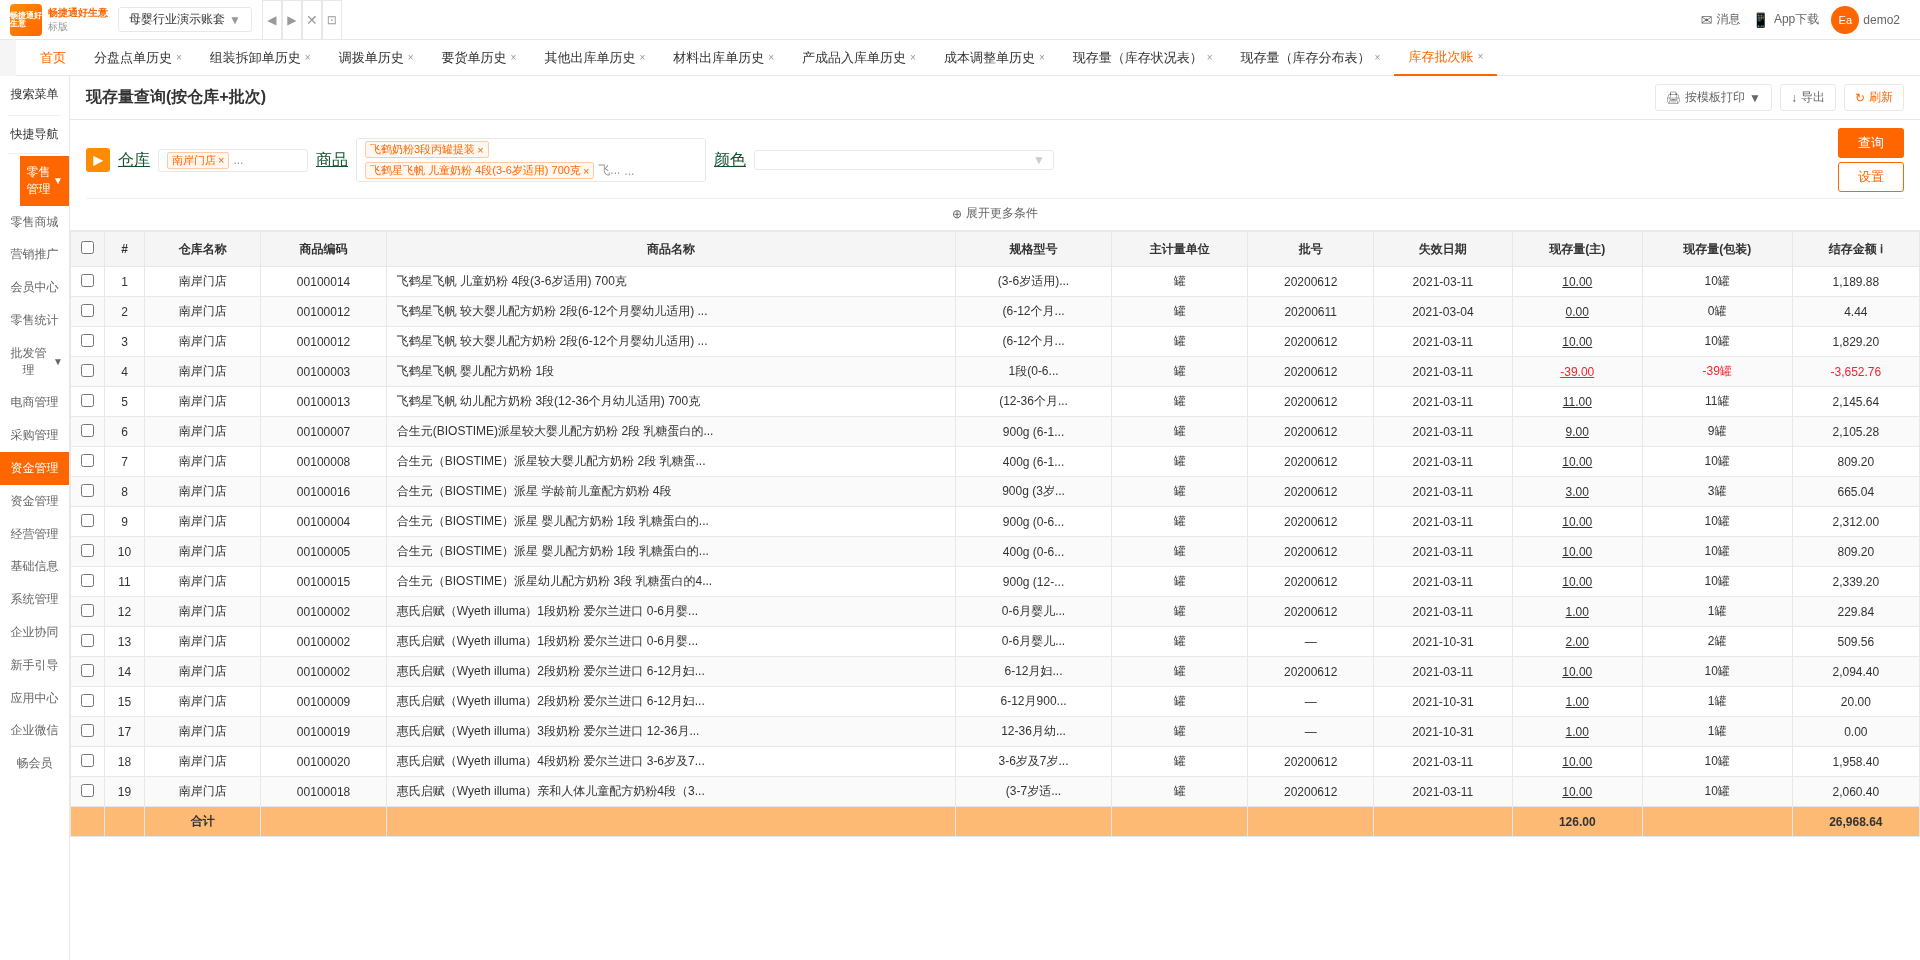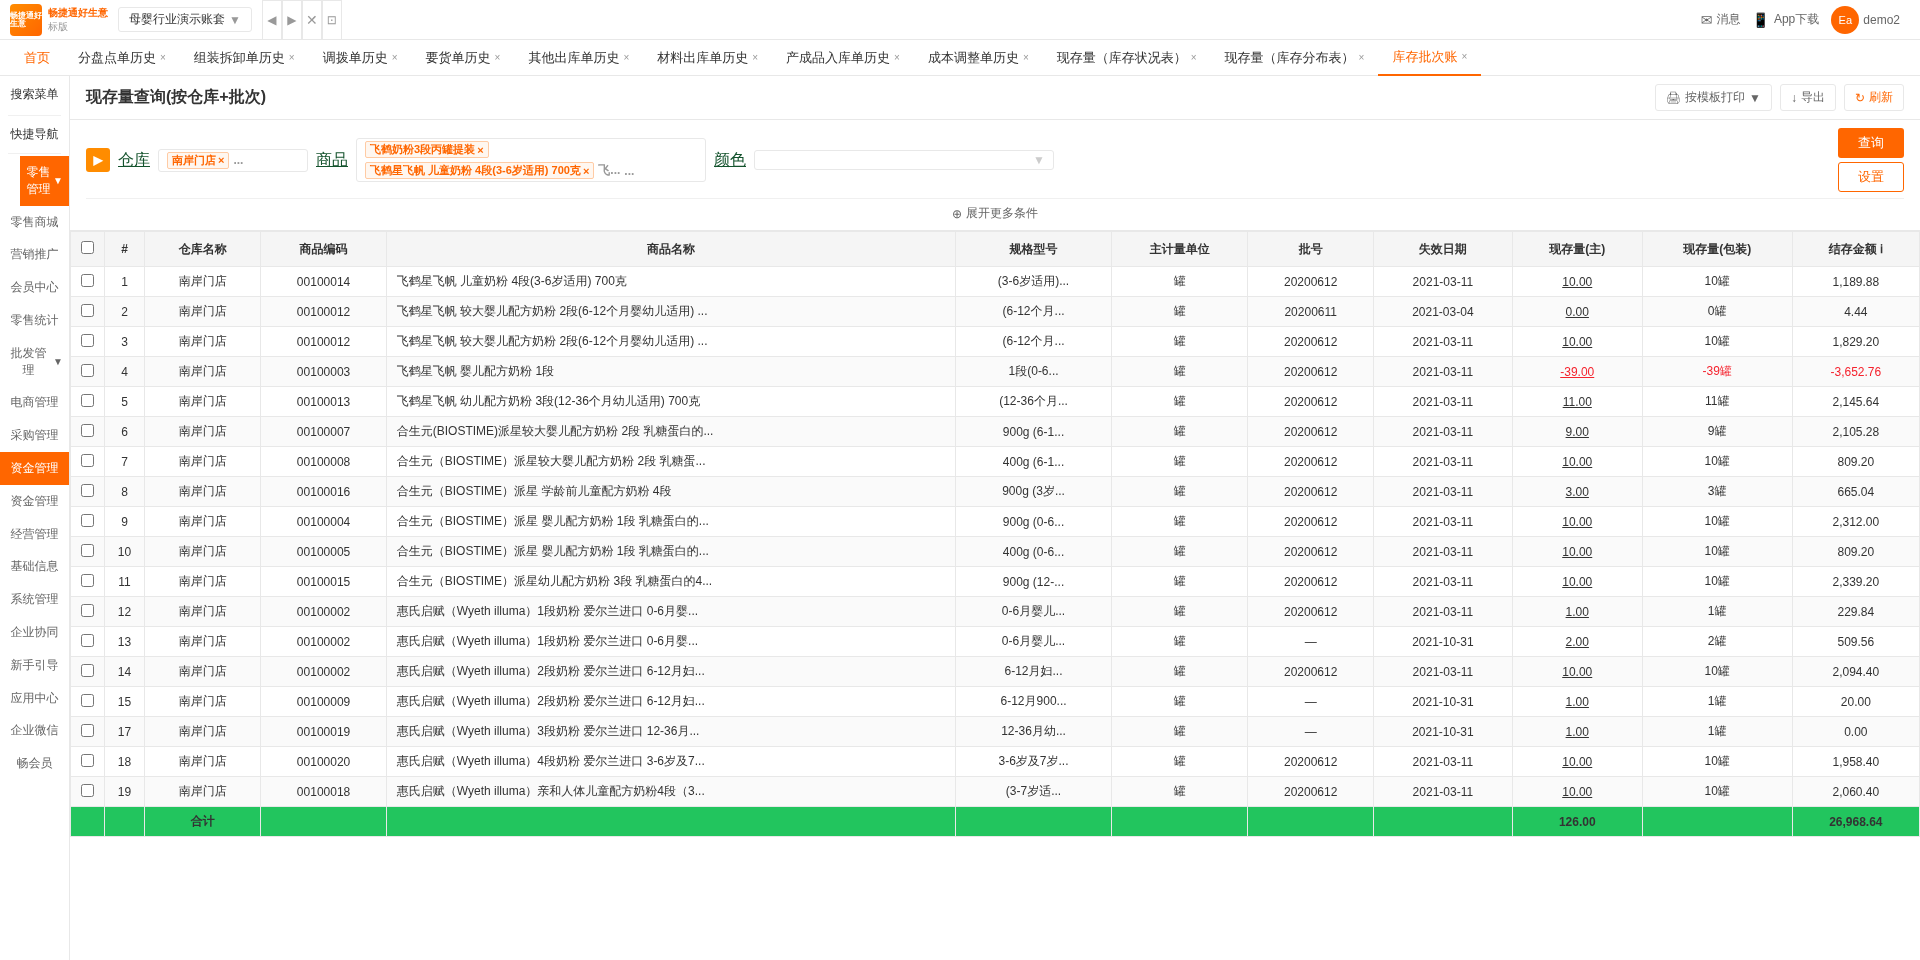--- a/index.html
+++ b/index.html
@@ -9,21 +9,21 @@
     .top-bar { background: #fff; height: 40px; display: flex; align-items: center; border-bottom: 1px solid #e8e8e8; padding: 0 10px; }
     .logo-area { display: flex; align-items: center; gap: 6px; min-width: 90px; }
     .logo-icon { width: 32px; height: 32px; background: linear-gradient(135deg, #ff8c00, #ff6600); border-radius: 4px; display: flex; align-items: center; justify-content: center; color: white; font-size: 10px; font-weight: bold; }
     .tab-bar { display: flex; align-items: center; flex: 1; overflow: hidden; height: 40px; }
     .tab-nav-btn { width: 20px; height: 40px; display: flex; align-items: center; justify-content: center; cursor: pointer; color: #999; border: 1px solid #e8e8e8; }
     .top-right { display: flex; align-items: center; gap: 12px; margin-left: auto; padding-right: 10px; }
     .top-right-item { display: flex; align-items: center; gap: 4px; color: #666; cursor: pointer; font-size: 12px; }
     .avatar { width: 28px; height: 28px; background: #ff6600; border-radius: 50%; display: flex; align-items: center; justify-content: center; color: white; font-size: 11px; }
 
     
-    .nav-tabs { background: #fff; border-bottom: 1px solid #e8e8e8; display: flex; align-items: center; height: 36px; padding: 0 10px; }
+    .nav-tabs { background: #fff; border-bottom: 1px solid #e8e8e8; display: flex; align-items: center; height: 36px; padding: 0 10px; margin-left: 16px; }
     .nav-tab { padding: 0 14px; height: 36px; display: flex; align-items: center; font-size: 13px; cursor: pointer; color: #333; position: relative; white-space: nowrap; }
     .nav-tab.home { color: #ff6600; font-weight: 500; }
     .nav-tab .close-x { margin-left: 4px; color: #999; font-size: 10px; }
     .nav-tab.current-active { color: #ff6600; border-bottom: 2px solid #ff6600; }
 
     
     .main-layout { display: flex; height: calc(960px - 40px - 36px); }
 
     
     .sidebar { width: 70px; background: #fff; border-right: 1px solid #e8e8e8; display: flex; flex-direction: column; overflow-y: auto; }
@@ -44,41 +44,41 @@
     .page-actions { display: flex; align-items: center; gap: 8px; }
     .btn-print { display: flex; align-items: center; gap: 4px; border: 1px solid #e8e8e8; background: #fff; padding: 4px 10px; border-radius: 3px; cursor: pointer; font-size: 12px; color: #666; }
     .btn-export { display: flex; align-items: center; gap: 4px; border: 1px solid #e8e8e8; background: #fff; padding: 4px 10px; border-radius: 3px; cursor: pointer; font-size: 12px; color: #666; }
     .btn-refresh { display: flex; align-items: center; gap: 4px; border: 1px solid #e8e8e8; background: #fff; padding: 4px 10px; border-radius: 3px; cursor: pointer; font-size: 12px; color: #ff6600; }
 
     
     .filter-area { background: #fff; padding: 8px 16px; border-bottom: 1px solid #e8e8e8; }
     .filter-row { display: flex; align-items: center; gap: 8px; flex-wrap: wrap; }
     .filter-expand-btn { width: 24px; height: 24px; background: #ff8c00; border-radius: 3px; display: flex; align-items: center; justify-content: center; cursor: pointer; color: white; font-size: 12px; font-weight: bold; }
     .filter-label { font-size: 16px; color: #14532d; white-space: nowrap; text-decoration: underline; }
-    .filter-tag-box { display: flex; align-items: center; gap: 4px; border: 1px solid #e8e8e8; border-radius: 3px; padding: 2px 8px; min-width: 150px; max-width: 300px; flex-wrap: wrap; font-weight: bold; }
+    .filter-tag-box { display: flex; align-items: center; gap: 4px; border: 1px solid #e8e8e8; border-radius: 3px; padding: 2px 8px; min-width: 150px; max-width: 300px; flex-wrap: wrap; }
     .filter-tag { display: flex; align-items: center; gap: 2px; background: #fff7f0; border: 1px solid #ffcba4; border-radius: 2px; padding: 0 4px; font-size: 11px; color: #ff6600; }
     .filter-tag .remove { cursor: pointer; color: #ff6600; }
     .filter-more { color: #999; font-size: 12px; cursor: pointer; }
     .filter-expand-more { display: flex; align-items: center; gap: 4px; color: #666; font-size: 12px; cursor: pointer; margin-top: 6px; justify-content: center; border-top: 1px solid #f0f0f0; padding-top: 6px; }
     .btn-query { background: #ff6600; color: white; border: none; padding: 6px 20px; border-radius: 3px; cursor: pointer; font-size: 13px; }
     .btn-settings { background: #fff; color: #ff6600; border: 1px solid #ff6600; padding: 5px 16px; border-radius: 3px; cursor: pointer; font-size: 13px; }
     .filter-actions { display: flex; flex-direction: column; gap: 4px; margin-left: auto; }
     .color-filter-box { display: flex; align-items: center; gap: 4px; border: 1px solid #e8e8e8; border-radius: 3px; padding: 2px 8px; min-width: 80px; }
 
     
     .table-container { flex: 1; overflow: auto; background: #fff; margin: 0; }
     table { width: 100%; border-collapse: collapse; font-size: 12px; }
     thead tr { background: #f5f5f5; }
     th { padding: 8px 10px; text-align: center; font-weight: 600; color: #333; border: 1px solid #e8e8e8; white-space: nowrap; font-size: 12px; }
     td { padding: 6px 10px; text-align: center; border: 1px solid #e8e8e8; color: #333; white-space: nowrap; }
     tr:nth-child(even) td { background: #fafafa; }
     .negative { color: #f5222d; }
     .underline { text-decoration: underline; cursor: pointer; }
     .td-left { text-align: left; }
-    .total-row td { background: #22c55e; font-weight: 600; margin-top: 48px; }
+    .total-row td { background: #fdba74; font-weight: 600; margin-top: 48px; }
     .checkbox-col { width: 30px; }
     .col-num { width: 40px; }
 
     
     ::-webkit-scrollbar { width: 6px; height: 6px; }
     ::-webkit-scrollbar-track { background: #f1f1f1; }
     ::-webkit-scrollbar-thumb { background: #ccc; border-radius: 3px; }
   </style>
 </head>
 <body>

